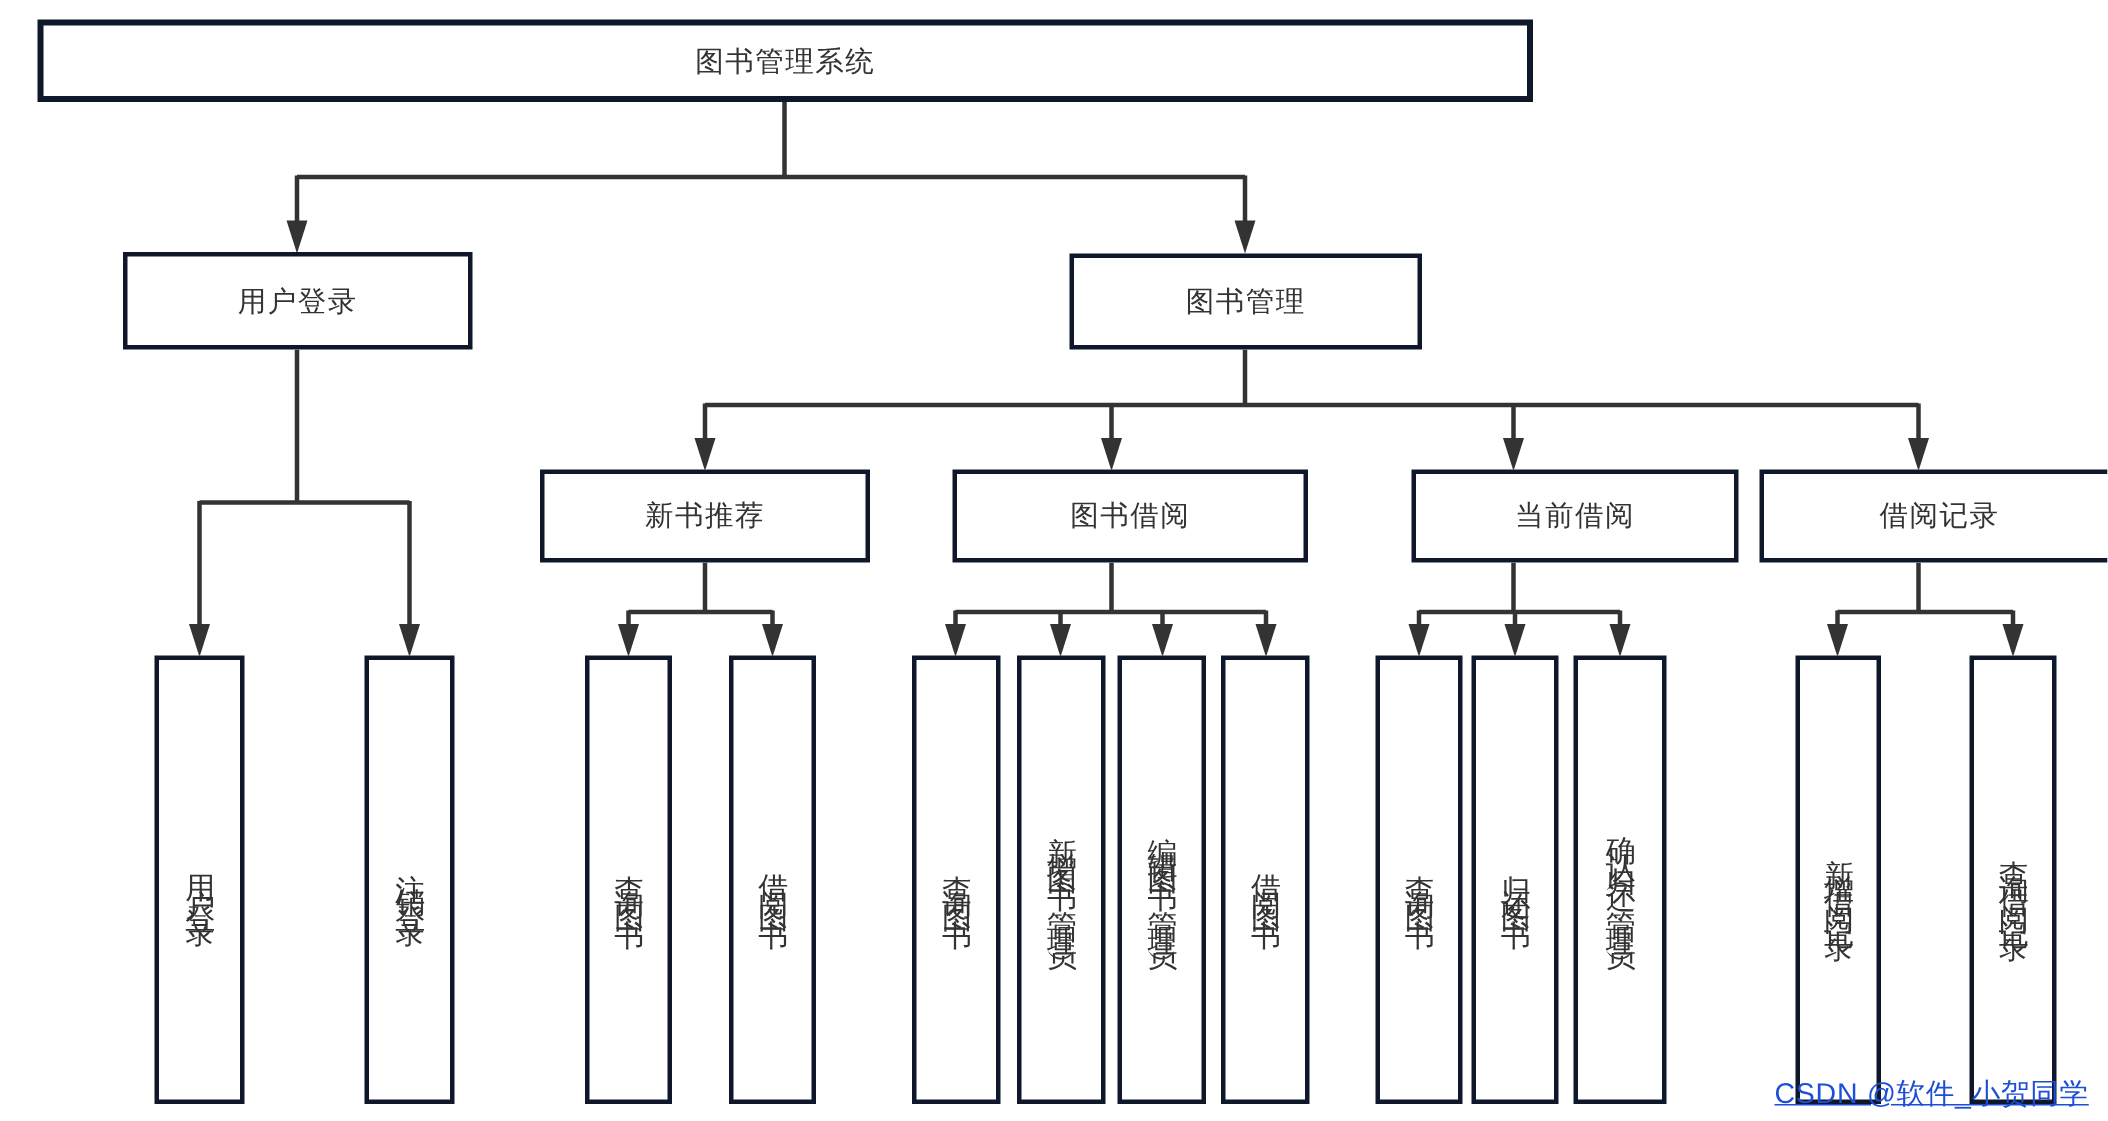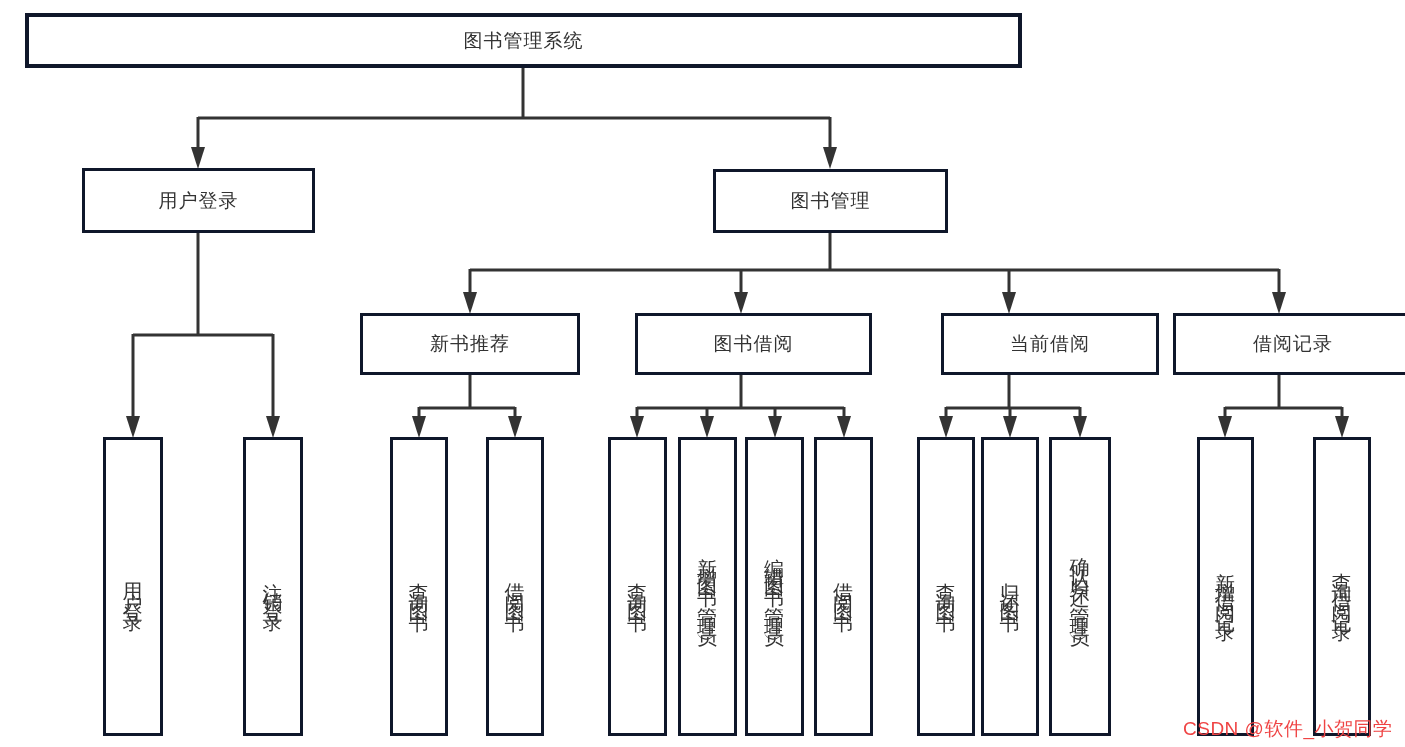--- a/index.html
+++ b/index.html
@@ -19,21 +19,21 @@
   .root  { border-width:4px; font-size:19px; letter-spacing:1px; }
   .hnode { font-size:19px; letter-spacing:1px; }
   .vnode { }
   .vtext {
     writing-mode:vertical-rl; text-orientation:mixed;
     font-size:20px; line-height:1.0; letter-spacing:10px;
     white-space:nowrap;
   }
   .watermark {
     position:absolute; left:1183px; top:716px; z-index:3;
-    font-size:19px; color:#ef4444; letter-spacing:0.5px;
+    font-size:19px; color:#1d4ed8; letter-spacing:0.5px;text-decoration:underline;
   }
 </style>
 </head>
 <body>
 
 <div class="stage">
 
   <svg class="connectors" width="1405" height="747" viewBox="0 0 1405 747">
 
     <line x1="523" y1="68" x2="523" y2="118"></line>

